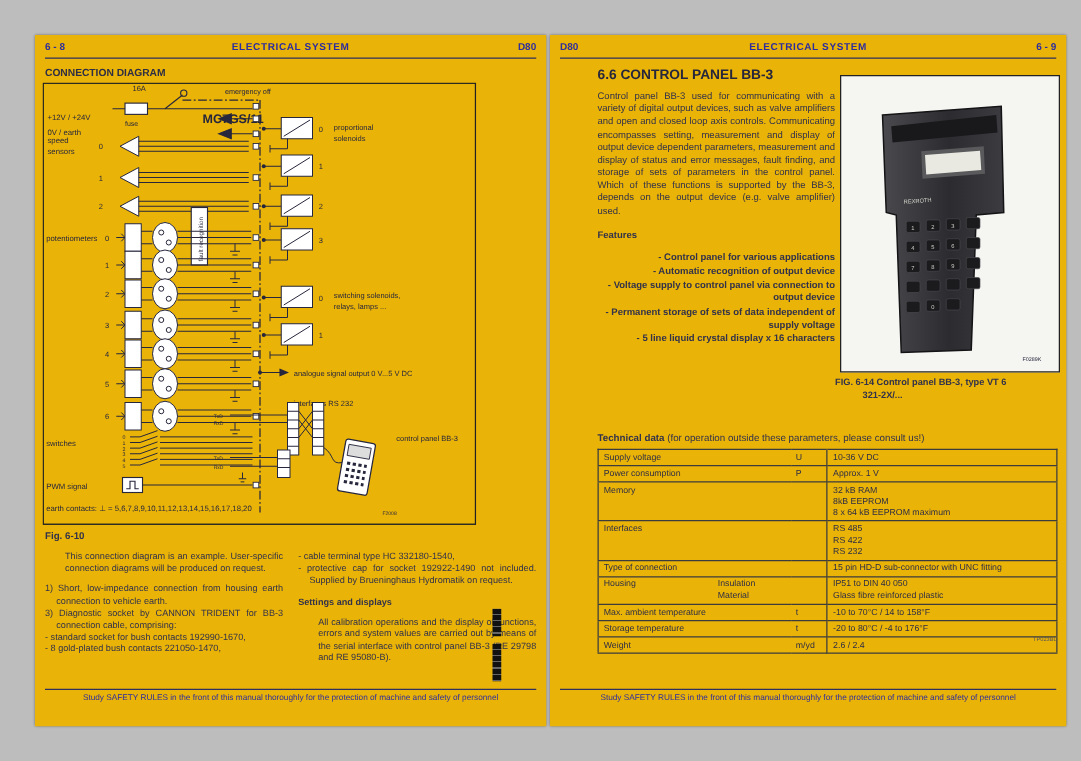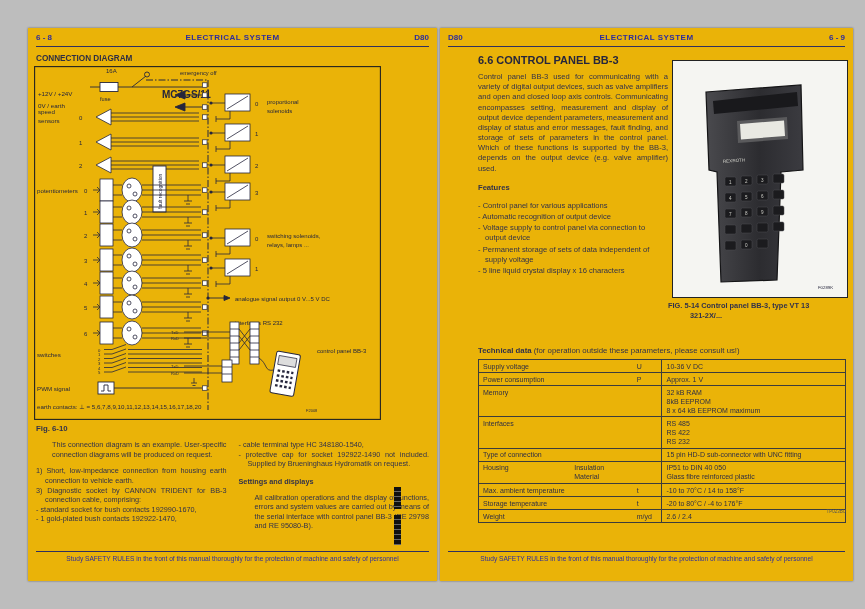--- a/index.html
+++ b/index.html
@@ -28,21 +28,21 @@
   .notes .li{padding-left:9px;text-indent:-9px;margin:0;}
   .notes .hd{font-weight:bold;margin:8px 0 6px 0;}
 
   .margin-tab{position:absolute;right:36px;top:459px;width:7px;}
   .margin-tab .seg{width:7px;background:repeating-linear-gradient(#111 0 4px,#666 4px 5px);margin-bottom:6px;}
 
   
   .sec-title-r{position:absolute;top:26px;left:38px;font-size:11px;font-weight:bold;color:#26263c;}
   .intro{position:absolute;top:44px;left:38px;width:190px;font-size:7.6px;line-height:1.34;text-align:justify;}
   .features-hd{font-weight:bold;margin:9px 0 8px 0;}
-  .feat{padding-left:7px;text-indent:-7px;margin:0 0 1px 0;text-align:left;}
+  .feat{padding-left:7px;text-indent:-7px;margin:0 0 1px 0;text-align:right;font-weight:bold;}
 
   .photo-box{position:absolute;top:32px;left:232px;width:174px;height:236px;border:1px solid #222;background:#f5f5f2;}
   .fig-cap-r{position:absolute;top:273px;left:228px;width:180px;font-size:7.4px;font-weight:bold;line-height:1.35;}
   .fig-cap-r .ln2{padding-left:22px;}
 
   .tech-hd{position:absolute;top:318px;left:38px;width:368px;font-size:7.8px;}
   .tech-hd b{font-weight:bold;}
 
   table.tech{position:absolute;top:331px;left:38px;width:368px;border-collapse:collapse;font-size:7px;color:#2e2e44;}
   table.tech td{border-bottom:1px solid #3c3c3c;padding:1.5px 4px;vertical-align:top;line-height:1.3;}
@@ -259,24 +259,24 @@
     </div>
 
     <div class="fig-cap-l">Fig. 6-10</div>
 
     <div class="notes">
       <div class="col">
         <p>This connection diagram is an example. User-specific connection diagrams will be produced on request.</p>
         <p class="li">1) Short, low-impedance connection from housing earth connection to vehicle earth.</p>
         <p class="li">3) Diagnostic socket by CANNON TRIDENT for BB-3 connection cable, comprising:</p>
         <p class="li">- standard socket for bush contacts 192990-1670,</p>
-        <p class="li">- 1 gold-plated bush contacts 192922-1470,</p>
+        <p class="li">- 8 gold-plated bush contacts 221050-1470,</p>
       </div>
       <div class="col">
-        <p class="li">- cable terminal type HC 348180-1540,</p>
+        <p class="li">- cable terminal type HC 332180-1540,</p>
         <p class="li">- protective cap for socket 192922-1490 not included. Supplied by Brueninghaus Hydromatik on request.</p>
         <p class="hd">Settings and displays</p>
         <p>All calibration operations and the display of functions, errors and system values are carried out by means of the serial interface with control panel BB-3 (RE 29798 and RE 95080-B).</p>
       </div>
     </div>
 
     <div class="margin-tab">
       <div class="seg" style="height:22px"></div>
       <div class="seg" style="height:30px"></div>
     </div>
@@ -352,21 +352,21 @@
           <text x="56" y="155" class="dev-key-txt">7</text>
           <text x="72" y="154" class="dev-key-txt">8</text>
           <text x="88" y="153" class="dev-key-txt">9</text>
           <text x="72" y="186" class="dev-key-txt">0</text>
         </g>
         <text x="145" y="228" font-size="4.3" fill="#555">F0289K</text>
       </svg>
     </div>
 
     <div class="fig-cap-r">
-      <div>FIG. 5-14 Control panel BB-3, type VT 13</div>
+      <div>FIG. 6-14 Control panel BB-3, type VT 6</div>
       <div class="ln2">321-2X/...</div>
     </div>
 
     <div class="tech-hd"><b>Technical data</b><span> (for operation outside these parameters, please consult us!)</span></div>
 
     <table class="tech">
       <tbody>
         <tr>
           <td class="c-name">Supply voltage</td>
           <td class="c-sym">U</td>

